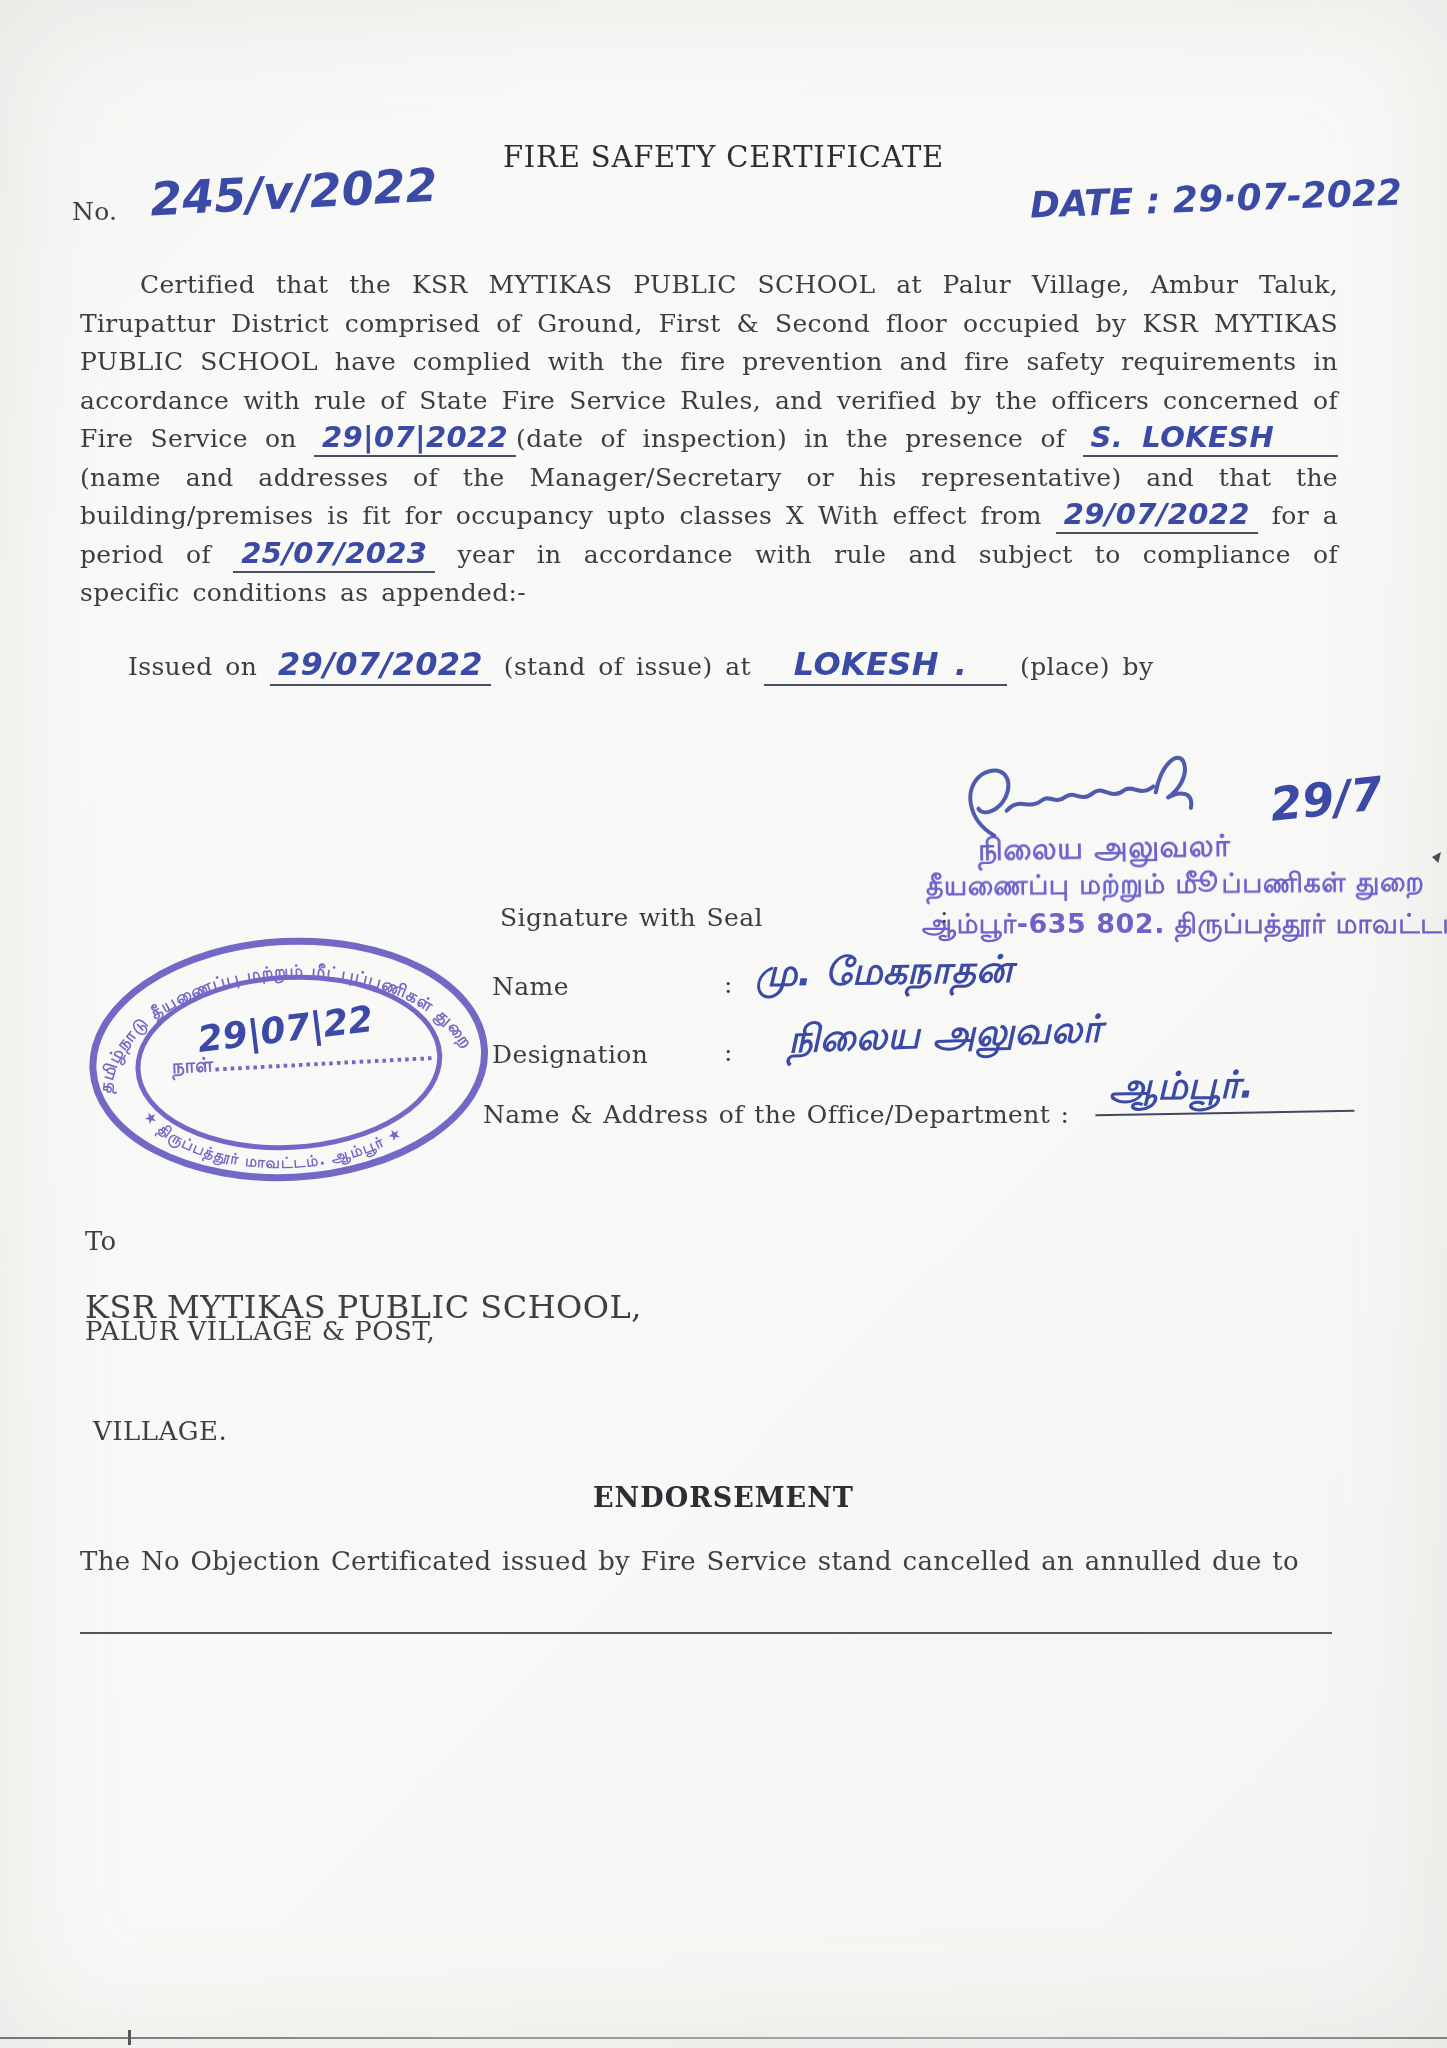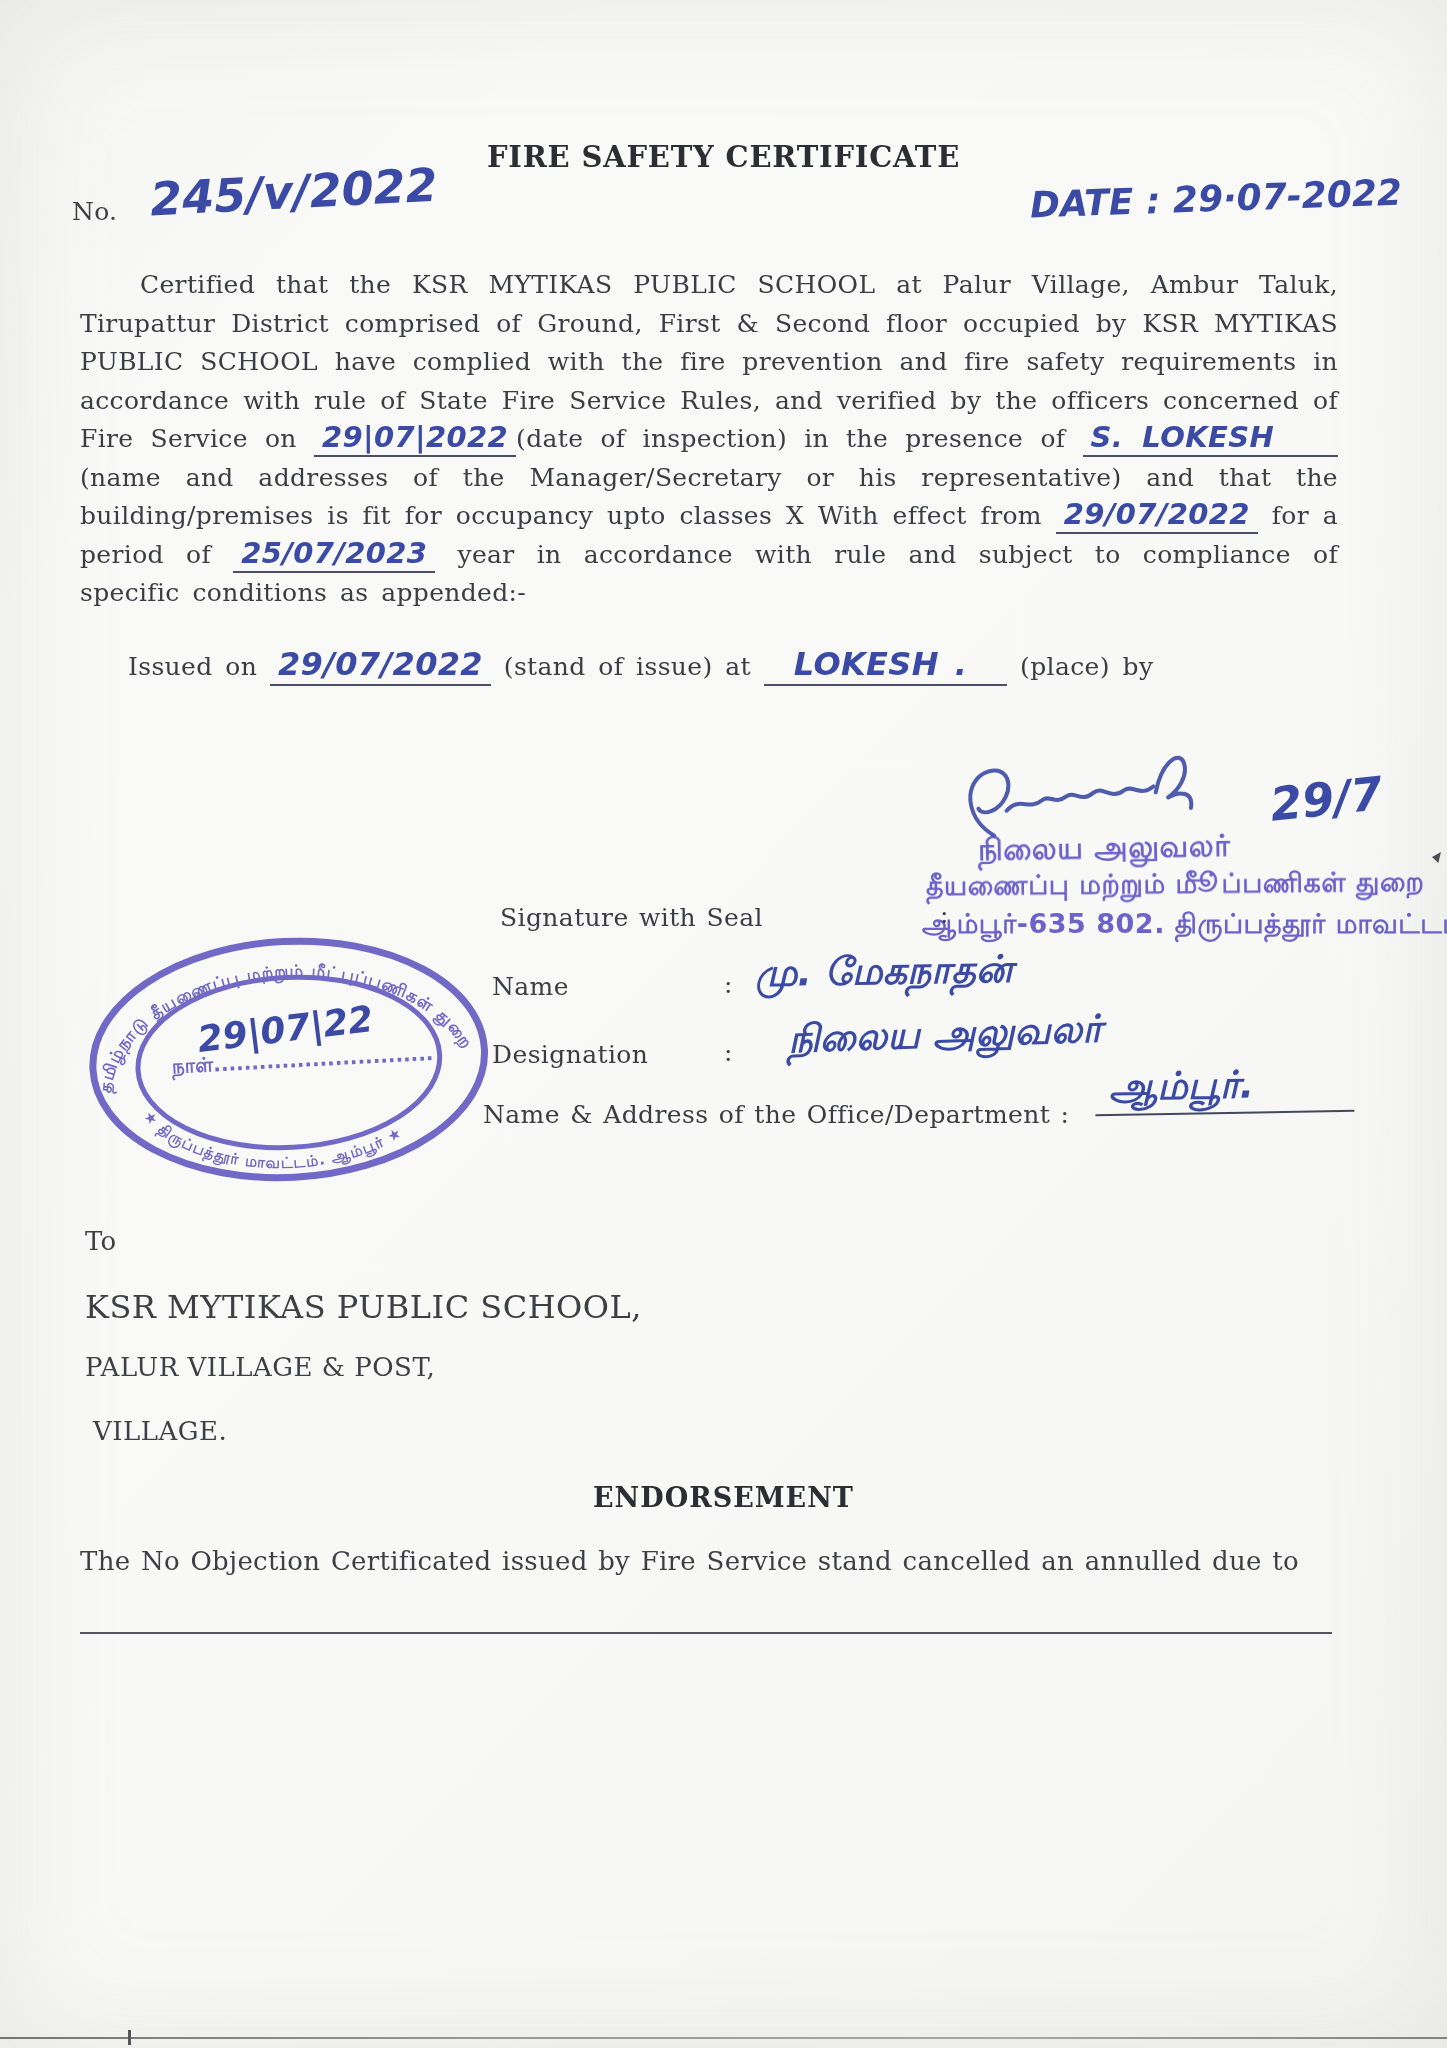--- a/index.html
+++ b/index.html
@@ -10,21 +10,21 @@
   }
   .page{
     position:relative;width:1447px;height:2048px;overflow:hidden;
     background:linear-gradient(135deg,#f5f5f3 0%,#f9f9f7 18%,#f8f8f6 60%,#f4f4f2 100%);
     color:#3e3f45;
     box-shadow:inset 0 0 120px rgba(160,160,155,0.18);
   }
   .abs{position:absolute;}
   .typed{color:#3e3f45;letter-spacing:0.3px;}
   .title{
-    width:100%;text-align:center;font-weight:bold;font-size:29px;color:#2d2e33;
+    width:100%;text-align:center;font-weight:normal;font-size:29px;color:#2d2e33;
     letter-spacing:0.8px;
   }
   .para{
     font-size:25px;line-height:38.5px;text-align:justify;color:#3c3d44;
     word-spacing:4.5px;letter-spacing:0.35px;
   }
   .hw{
     font-family:"DejaVu Sans", sans-serif;
     font-style:italic;font-weight:bold;color:#3b4aa5;
   }
@@ -112,21 +112,21 @@
       </text>
       <text x="90" y="132" font-family="DejaVu Sans, sans-serif" font-size="20" font-weight="bold" fill="#5b4fbe">நாள்.............................</text>
     </g>
     <text x="118" y="112" font-family="DejaVu Sans, sans-serif" font-style="italic" font-weight="bold" font-size="36" fill="#3c4aa6" transform="rotate(-4 118 112)">29|07|22</text>
   </svg>
 
   <div class="abs speck" style="left:1432px;top:852px;"></div>
 
   <span class="abs typed" style="left:85px;top:1226px;font-size:26px;">To</span>
   <span class="abs typed" style="left:85px;top:1288px;font-size:32px;letter-spacing:0.5px;">KSR MYTIKAS PUBLIC SCHOOL,</span>
-  <span class="abs typed" style="left:85px;top:1352px;font-size:26px;letter-spacing:0.5px;">PALUR VILLAGE &amp; POST,</span>
+  <span class="abs typed" style="left:85px;top:1316px;font-size:26px;letter-spacing:0.5px;">PALUR VILLAGE &amp; POST,</span>
   <span class="abs typed" style="left:93px;top:1416px;font-size:26px;letter-spacing:0.5px;">VILLAGE.</span>
 
   <div class="abs typed" style="left:80px;top:1546px;width:1260px;font-size:26px;word-spacing:2px;">The No Objection Certificated issued by Fire Service stand cancelled an annulled due to</div>
   <div class="abs" style="top:1482px;left:0;width:100%;text-align:center;font-weight:bold;font-size:27px;color:#2d2e33;letter-spacing:1px;">ENDORSEMENT</div>
 
   <div class="abs rule" style="left:80px;top:1632px;width:1252px;"></div>
 
   <div class="abs btm-line" style="left:0;top:2037px;width:1447px;"></div>
   <div class="abs" style="left:128px;top:2030px;width:3px;height:15px;background:#55565a;"></div>
 

